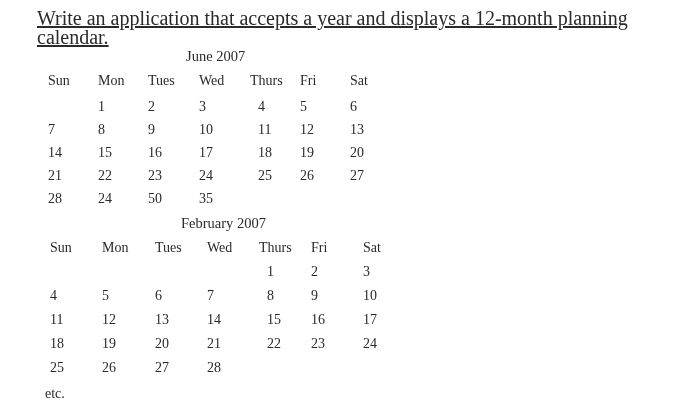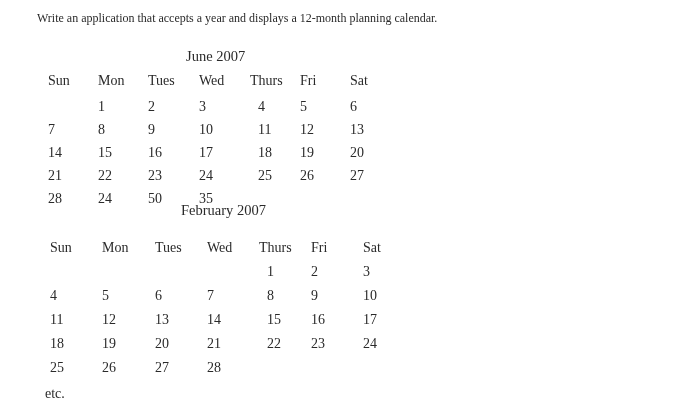--- a/index.html
+++ b/index.html
@@ -1,18 +1,18 @@
 <!DOCTYPE html>
 <html><head>
 <meta charset="utf-8">
 <style>
   html, body { margin:0; padding:0; background:#ffffff; }
   body { width:700px; height:414px; position:relative; overflow:hidden;
          font-family:"Liberation Serif", "DejaVu Serif", serif; color:#2a2a2a; }
-  .intro { position:absolute; left:37px; top:9px; font-size:12px; line-height:19px; }
+  .intro { position:absolute; left:37px; top:9px; font-size:20px; line-height:19px;text-decoration:underline; }
   .month-title { position:absolute; font-size:14.5px; }
   .cal { position:absolute; font-size:14px; }
   .cal .row { position:absolute; left:0; height:20px; white-space:nowrap; }
   .cal .cell { position:absolute; top:0; }
   .etc { position:absolute; left:45px; top:386px; font-size:14px; }
 </style>
 </head>
 <body>
 
 <div class="intro">
@@ -70,21 +70,21 @@
       <span class="cell" style="left: 48px;">28</span>
       <span class="cell" style="left: 98px;">24</span>
       <span class="cell" style="left: 148px;">50</span>
       <span class="cell" style="left: 199px;">35</span>
       <span class="cell" style="left: 258px;"></span>
       <span class="cell" style="left: 300px;"></span>
       <span class="cell" style="left: 350px;"></span>
     </div>
   </div>
 
-<div class="month-title" style="left:181px; top:202px;">February 2007</div>
+<div class="month-title" style="left:181px; top:215px;">February 2007</div>
 <div class="cal" id="cal1" style="left:0; top:0;">
     <div class="row" style="top: 240px;">
       <span class="cell" style="left: 50px;">Sun</span>
       <span class="cell" style="left: 102px;">Mon</span>
       <span class="cell" style="left: 155px;">Tues</span>
       <span class="cell" style="left: 207px;">Wed</span>
       <span class="cell" style="left: 259px;">Thurs</span>
       <span class="cell" style="left: 311px;">Fri</span>
       <span class="cell" style="left: 363px;">Sat</span>
     </div>

